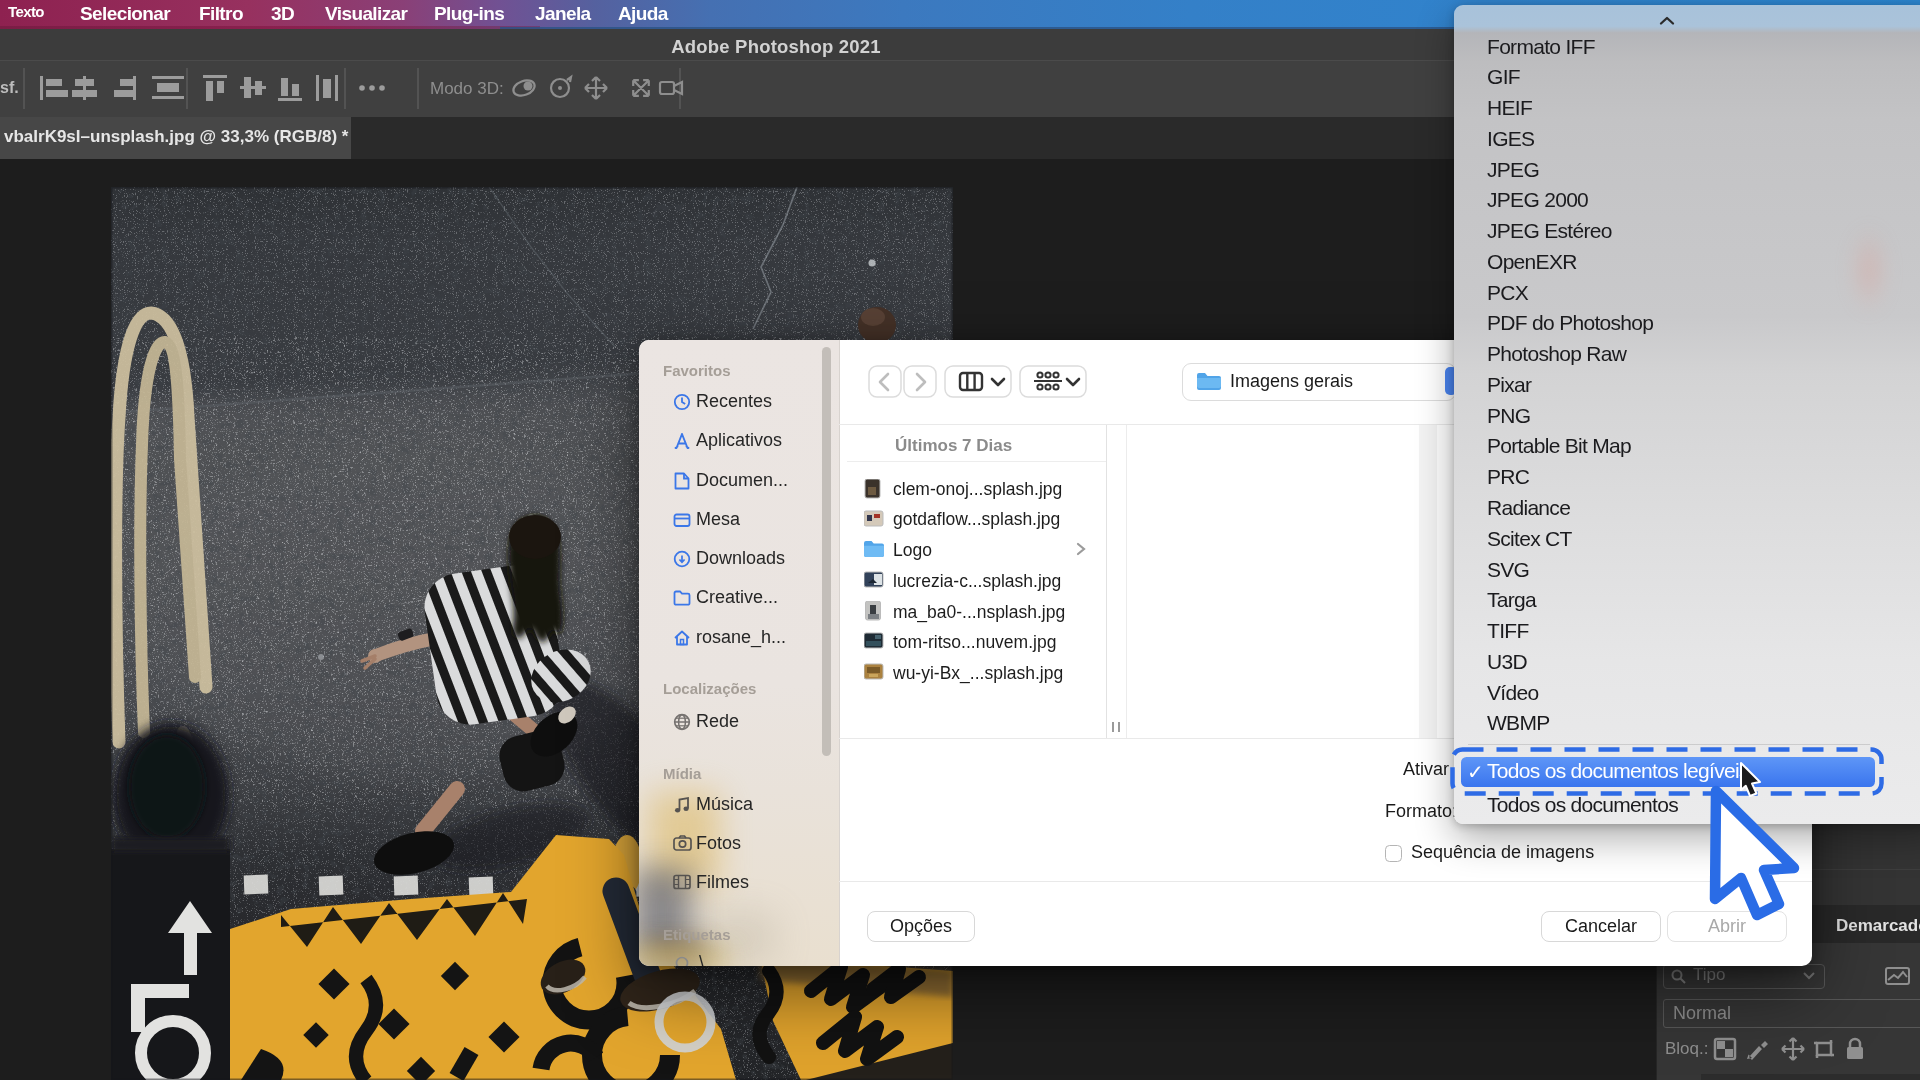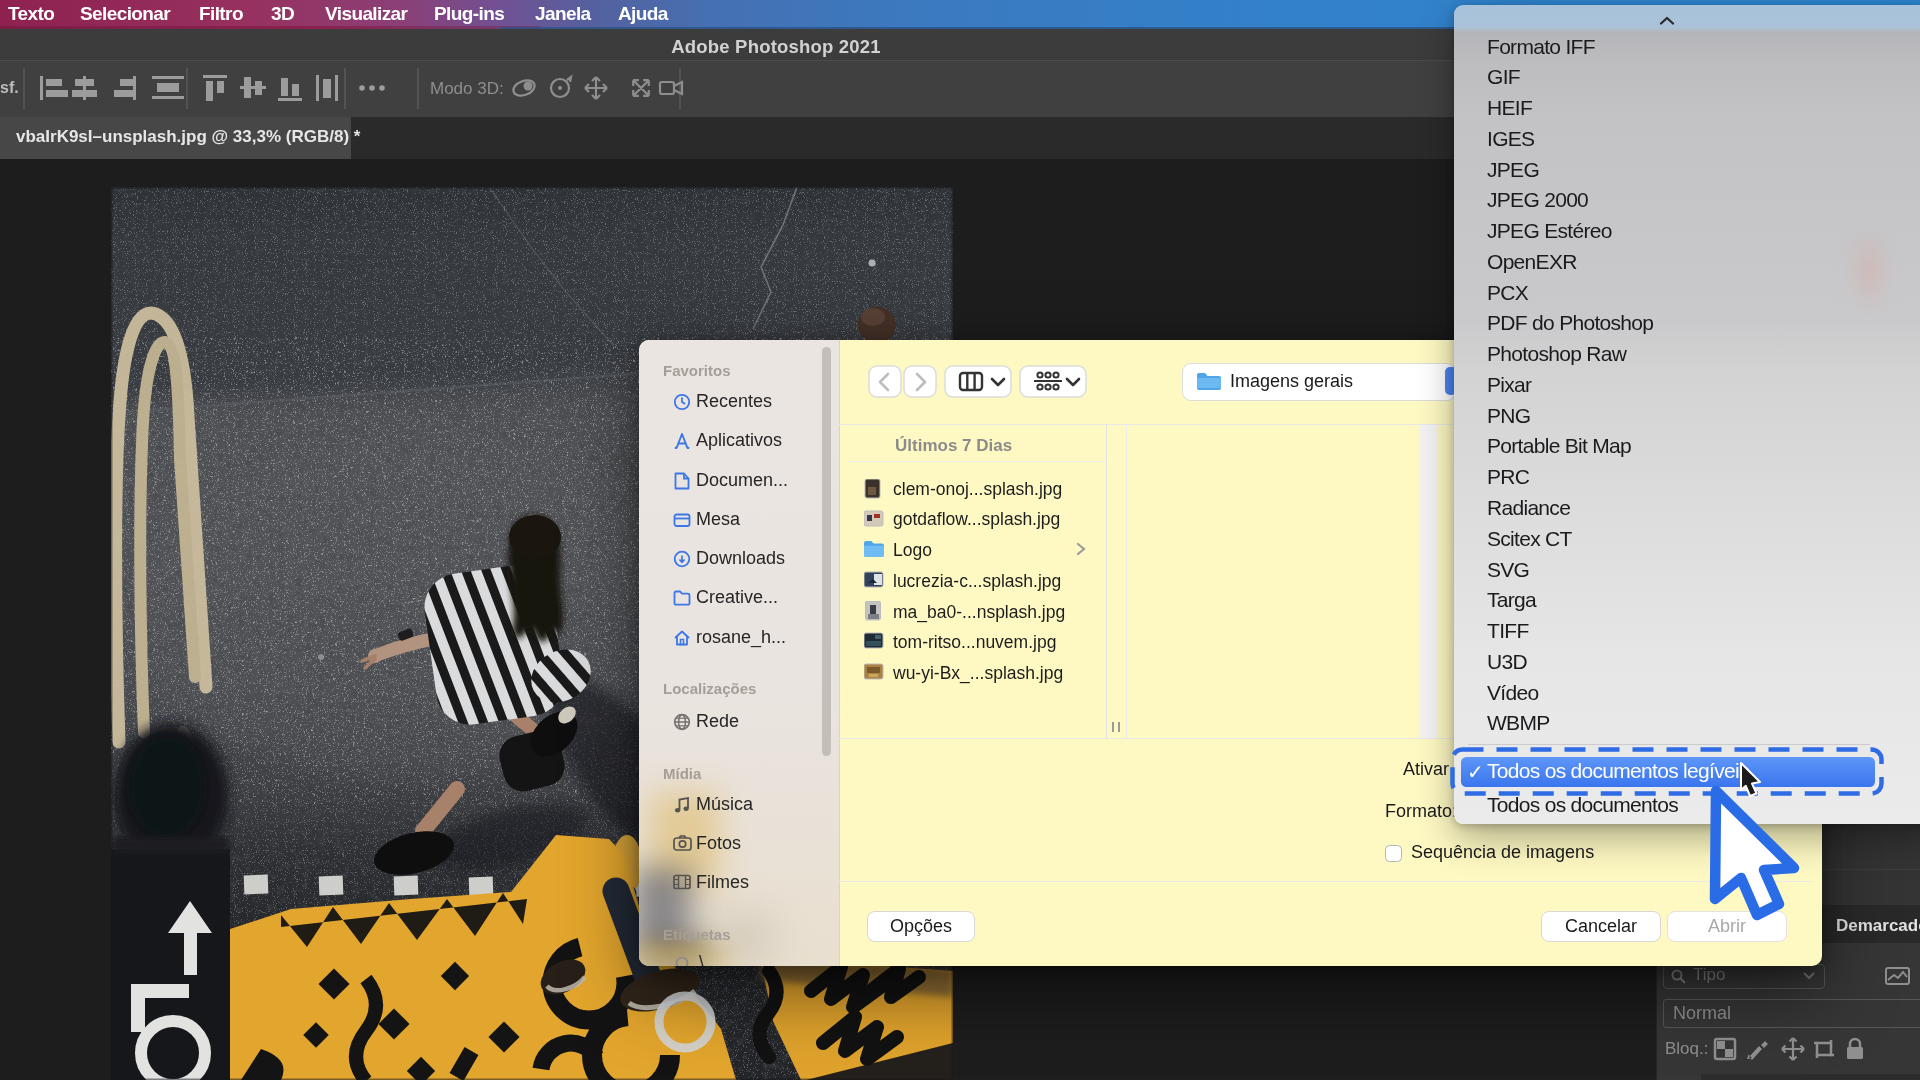--- a/index.html
+++ b/index.html
@@ -5,21 +5,21 @@
 html,body{margin:0;padding:0;width:1920px;height:1080px;overflow:hidden;background:#1d1d1d;font-family:"Liberation Sans",sans-serif;}
 .a{position:absolute;}
 .txt{position:absolute;white-space:nowrap;}
 </style>
 </head>
 <body>
 
 <div class="a" style="left:0;top:0;width:1920px;height:29px;background:linear-gradient(90deg,#8e2150 0%,#97315f 13%,#8a4077 21%,#715193 26%,#55619f 31%,#4570b2 37%,#3c79bf 47%,#3480c8 62%,#2c87d2 100%);"></div>
 <div class="a" style="left:0;top:25.5px;width:540px;height:3.5px;background:linear-gradient(90deg,#7a1d45 0%,#8c2150 60%,#6e3f75 100%);"></div>
 <div class="a" style="left:500px;top:27px;width:1420px;height:2px;background:#2b5285;opacity:.8;"></div>
-<div class="txt" style="left:8px;top:3px;font-size:19px;font-weight:600;letter-spacing:-.6px;color:#fff;">Texto</div>
+<div class="txt" style="left:8px;top:3px;font-size:15px;font-weight:600;letter-spacing:-.6px;color:#fff;">Texto</div>
 <div class="txt" style="left:80px;top:3px;font-size:19px;font-weight:600;letter-spacing:-.6px;color:#fff;">Selecionar</div>
 <div class="txt" style="left:199px;top:3px;font-size:19px;font-weight:600;letter-spacing:-.6px;color:#fff;">Filtro</div>
 <div class="txt" style="left:271px;top:3px;font-size:19px;font-weight:600;letter-spacing:-.6px;color:#fff;">3D</div>
 <div class="txt" style="left:325px;top:3px;font-size:19px;font-weight:600;letter-spacing:-.6px;color:#fff;">Visualizar</div>
 <div class="txt" style="left:434px;top:3px;font-size:19px;font-weight:600;letter-spacing:-.6px;color:#fff;">Plug-ins</div>
 <div class="txt" style="left:535px;top:3px;font-size:19px;font-weight:600;letter-spacing:-.6px;color:#fff;">Janela</div>
 <div class="txt" style="left:618px;top:3px;font-size:19px;font-weight:600;letter-spacing:-.6px;color:#fff;">Ajuda</div>
 
 <div class="a" style="left:0;top:29px;width:1920px;height:31px;background:#3c3c3c;"></div>
 <div class="txt" style="left:576px;top:36px;width:400px;text-align:center;font-size:18.5px;font-weight:700;color:#d2d2d2;letter-spacing:.2px;">Adobe Photoshop 2021</div>
@@ -80,21 +80,21 @@
 <path d="M596 17v22M585 28h22M596 17l-4 4M596 17l4 4M596 39l-4-4M596 39l4-4M585 28l4-4M585 28l4 4M607 28l-4-4M607 28l-4 4"></path>
 <path d="M641 17v22M630 28h22M641 17l-4 4M641 17l4 4M641 39l-4-4M641 39l4-4M630 28l4-4M630 28l4 4M652 28l-4-4M652 28l-4 4" transform="rotate(45 641 28)"></path>
 <rect x="660" y="22" width="14" height="12" rx="2"></rect>
         <path d="M674 26l8-4v12l-8-4"></path>
 </g>
 </g>
 </svg>
 
 <div class="a" style="left:0;top:117px;width:1920px;height:42px;background:#2a2a2a;"></div>
 <div class="a" style="left:0;top:117px;width:351px;height:42px;background:#474747;"></div>
-<div class="txt" style="left:16px;top:127px;font-size:17px;font-weight:700;color:#e6e6e6;">vbaIrK9sI–unsplash.jpg @ 33,3% (RGB/8) *</div>
+<div class="txt" style="left:4px;top:127px;font-size:17px;font-weight:700;color:#e6e6e6;">vbaIrK9sI–unsplash.jpg @ 33,3% (RGB/8) *</div>
 
 <div class="a" style="left:0;top:159px;width:1920px;height:921px;background:#1d1d1d;"></div>
 <svg class="a" style="left:111px;top:187px;" width="842" height="893" viewBox="0 0 842 893">
 <defs>
 <linearGradient id="asph" x1="0" y1="0" x2="0" y2="1">
 <stop offset="0" stop-color="#2e3135"></stop>
         <stop offset=".06" stop-color="#35383d"></stop>
         <stop offset=".22" stop-color="#393c41"></stop>
         <stop offset=".26" stop-color="#4c4e52"></stop>
         <stop offset=".42" stop-color="#505255"></stop>
@@ -301,21 +301,21 @@
         </g>
 <g transform="translate(132,0)">
           <rect x="2" y="10" width="16" height="12" rx="1.5"></rect>
           <path d="M5 10V7a5 5 0 0 1 10 0v3" fill="none" stroke="#909090" stroke-width="2.5"></path>
         </g>
 </g>
 </svg>
 <div class="a" style="left:44px;top:915px;width:220px;height:6px;background:#2c2c2c;"></div>
 </div>
 
-<div class="a" style="left:639px;top:340px;width:1173px;height:626px;background:#fef9c3;border-radius:10px;box-shadow:0 25px 70px rgba(0,0,0,.5),0 4px 18px rgba(0,0,0,.35);padding-left:10px;">
+<div class="a" style="left:639px;top:340px;width:1173px;height:626px;background:#ffffff;border-radius:10px;box-shadow:0 25px 70px rgba(0,0,0,.5),0 4px 18px rgba(0,0,0,.35);">
 
 <div class="a" style="left:0;top:0;width:200px;height:626px;border-radius:10px 0 0 10px;overflow:hidden;background:linear-gradient(180deg,#ebe5e2 0%,#eae4e0 55%,#e9e2da 72%,#e9dfcf 100%);">
 <div class="a" style="left:10px;top:452px;width:70px;height:96px;background:#d9ae45;filter:blur(16px);opacity:.45;"></div>
 <div class="a" style="left:-6px;top:528px;width:58px;height:95px;background:#4a4e5c;filter:blur(15px);opacity:.6;"></div>
 <div class="a" style="left:8px;top:600px;width:60px;height:26px;background:#6b5638;filter:blur(12px);opacity:.8;"></div>
 <div class="a" style="left:-10px;top:608px;width:100px;height:20px;background:#d9c27c;filter:blur(12px);opacity:.8;"></div>
 <div class="a" style="left:58px;top:572px;width:80px;height:52px;background:#8a836f;filter:blur(18px);opacity:.18;"></div>
 <div class="txt" style="left:24px;top:22px;font-size:15px;font-weight:700;color:#a59e97;">Favoritos</div>
 <svg class="a" style="left:34px;top:53px;" width="18" height="18" viewBox="0 0 18 18">
         <circle cx="9" cy="9" r="7.2" fill="none" stroke="#3b77e8" stroke-width="1.8"></circle>

